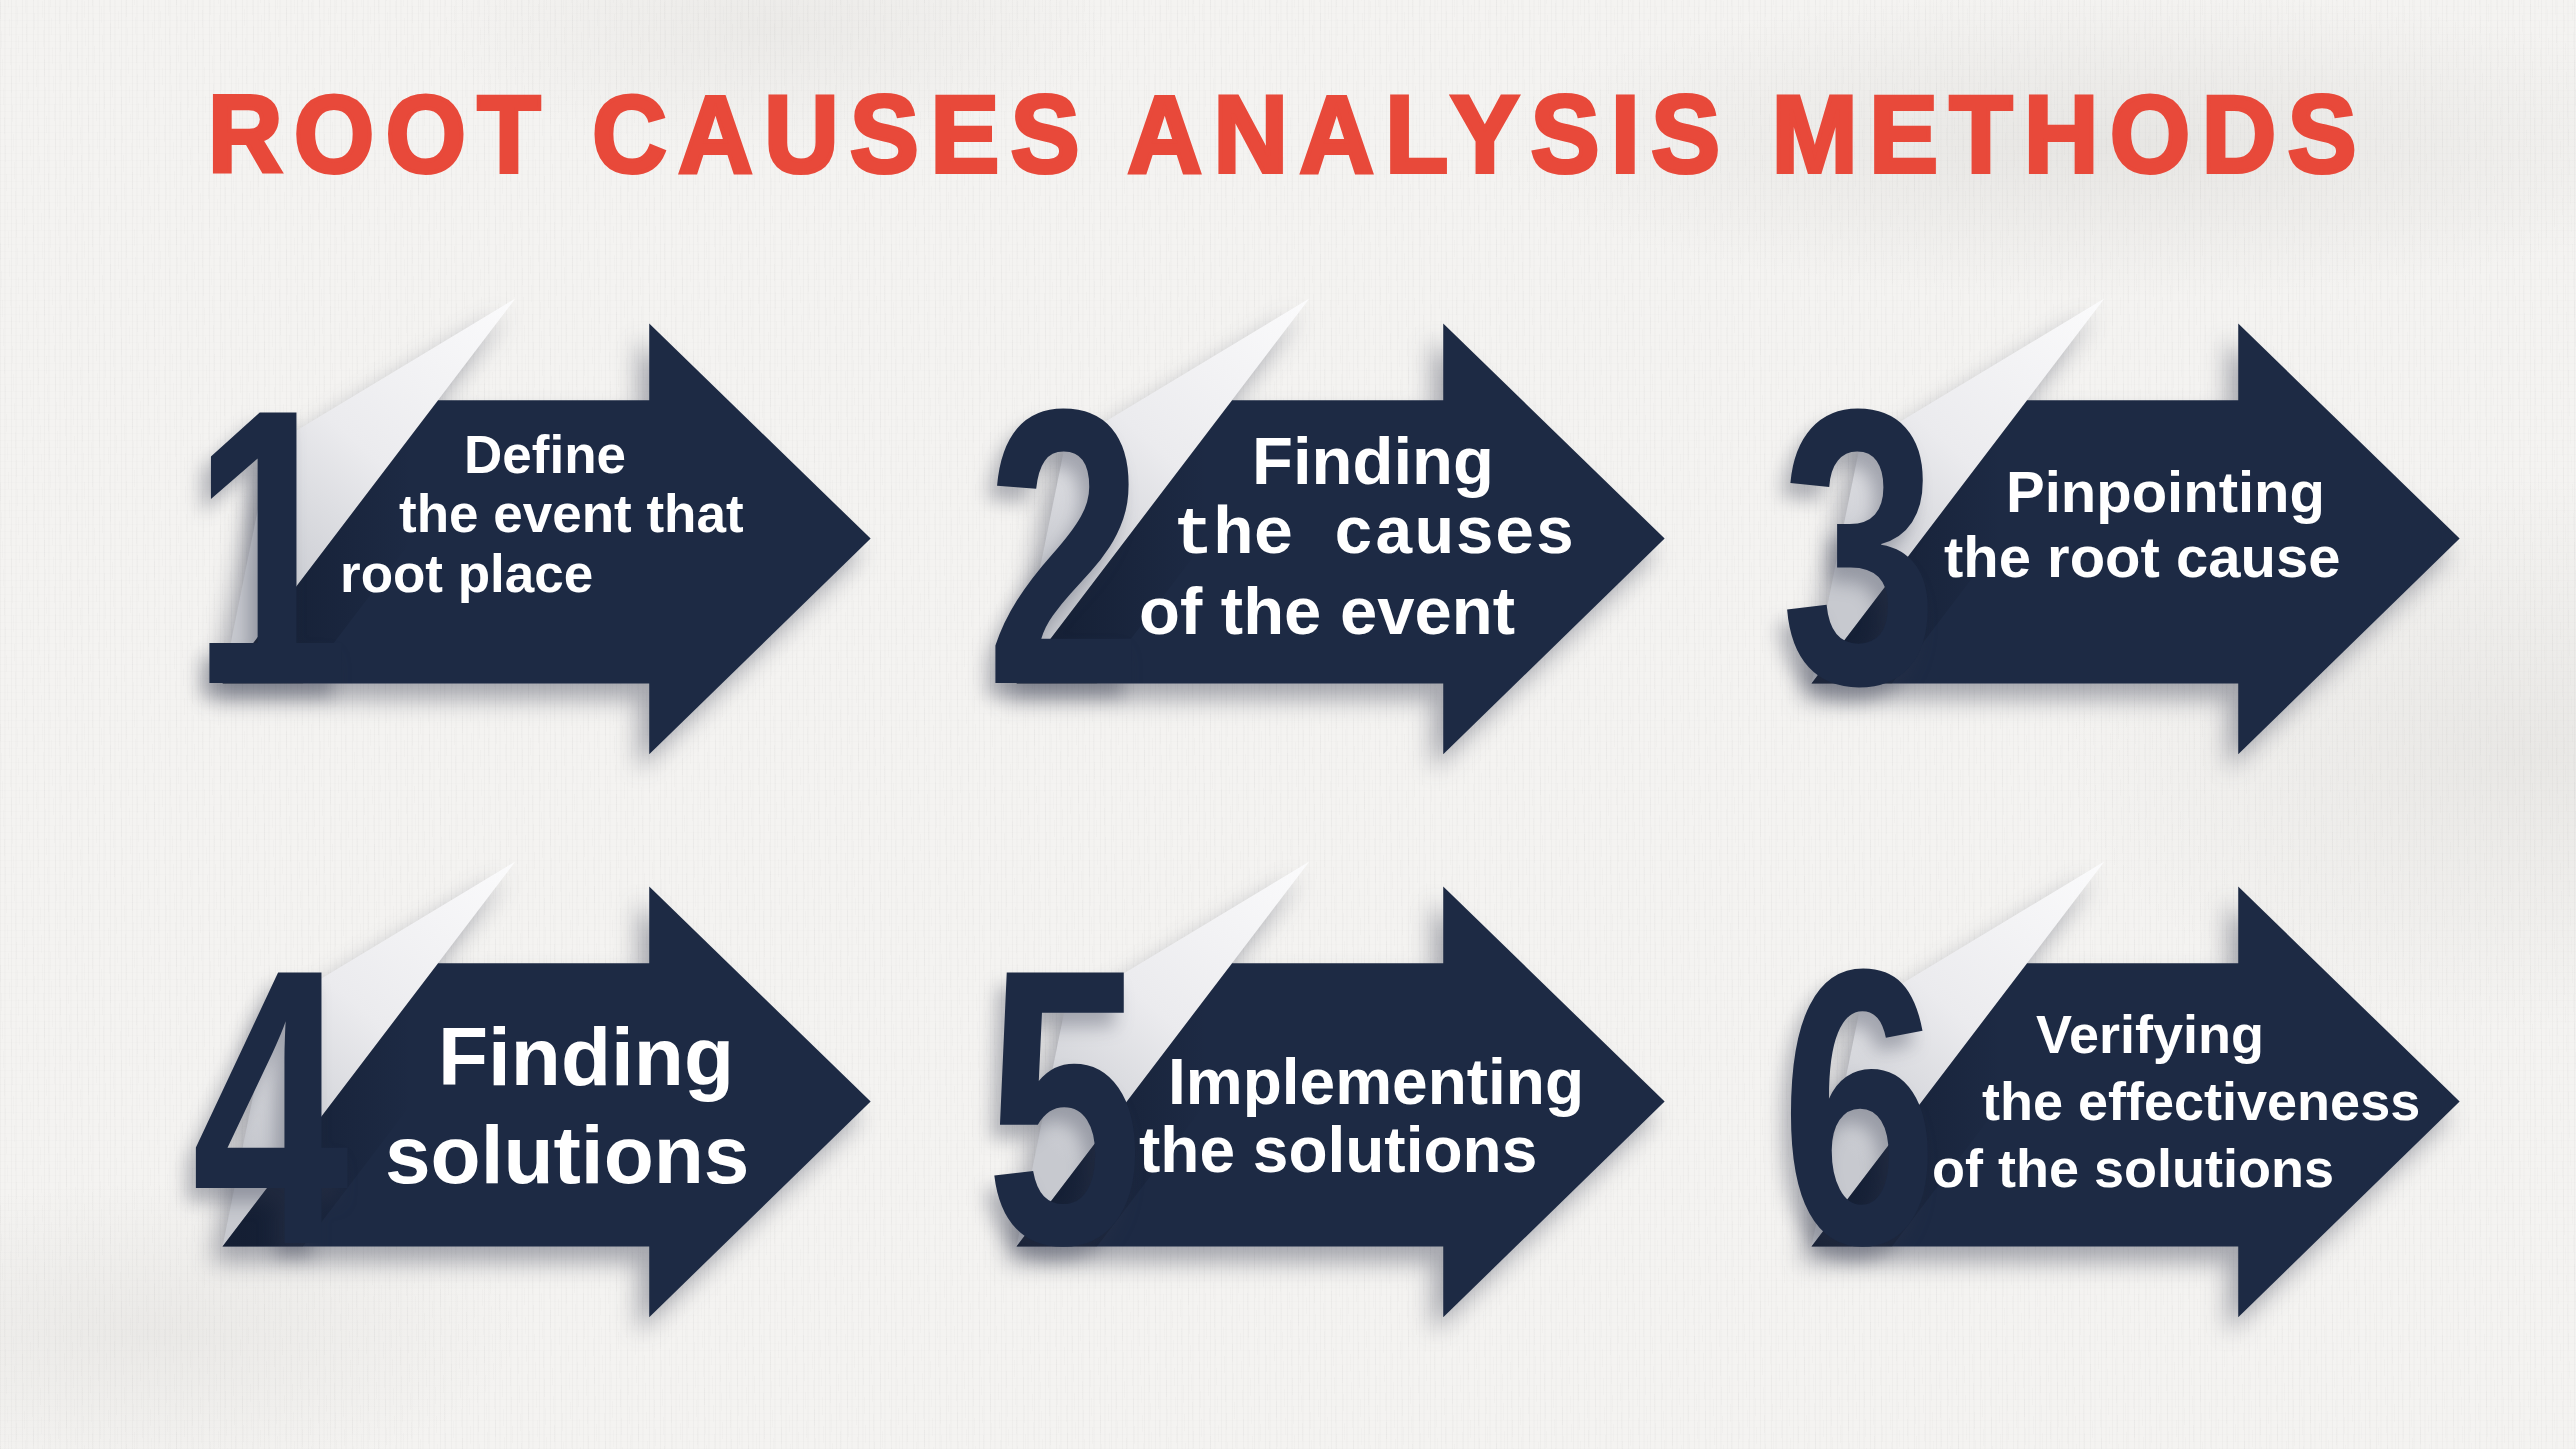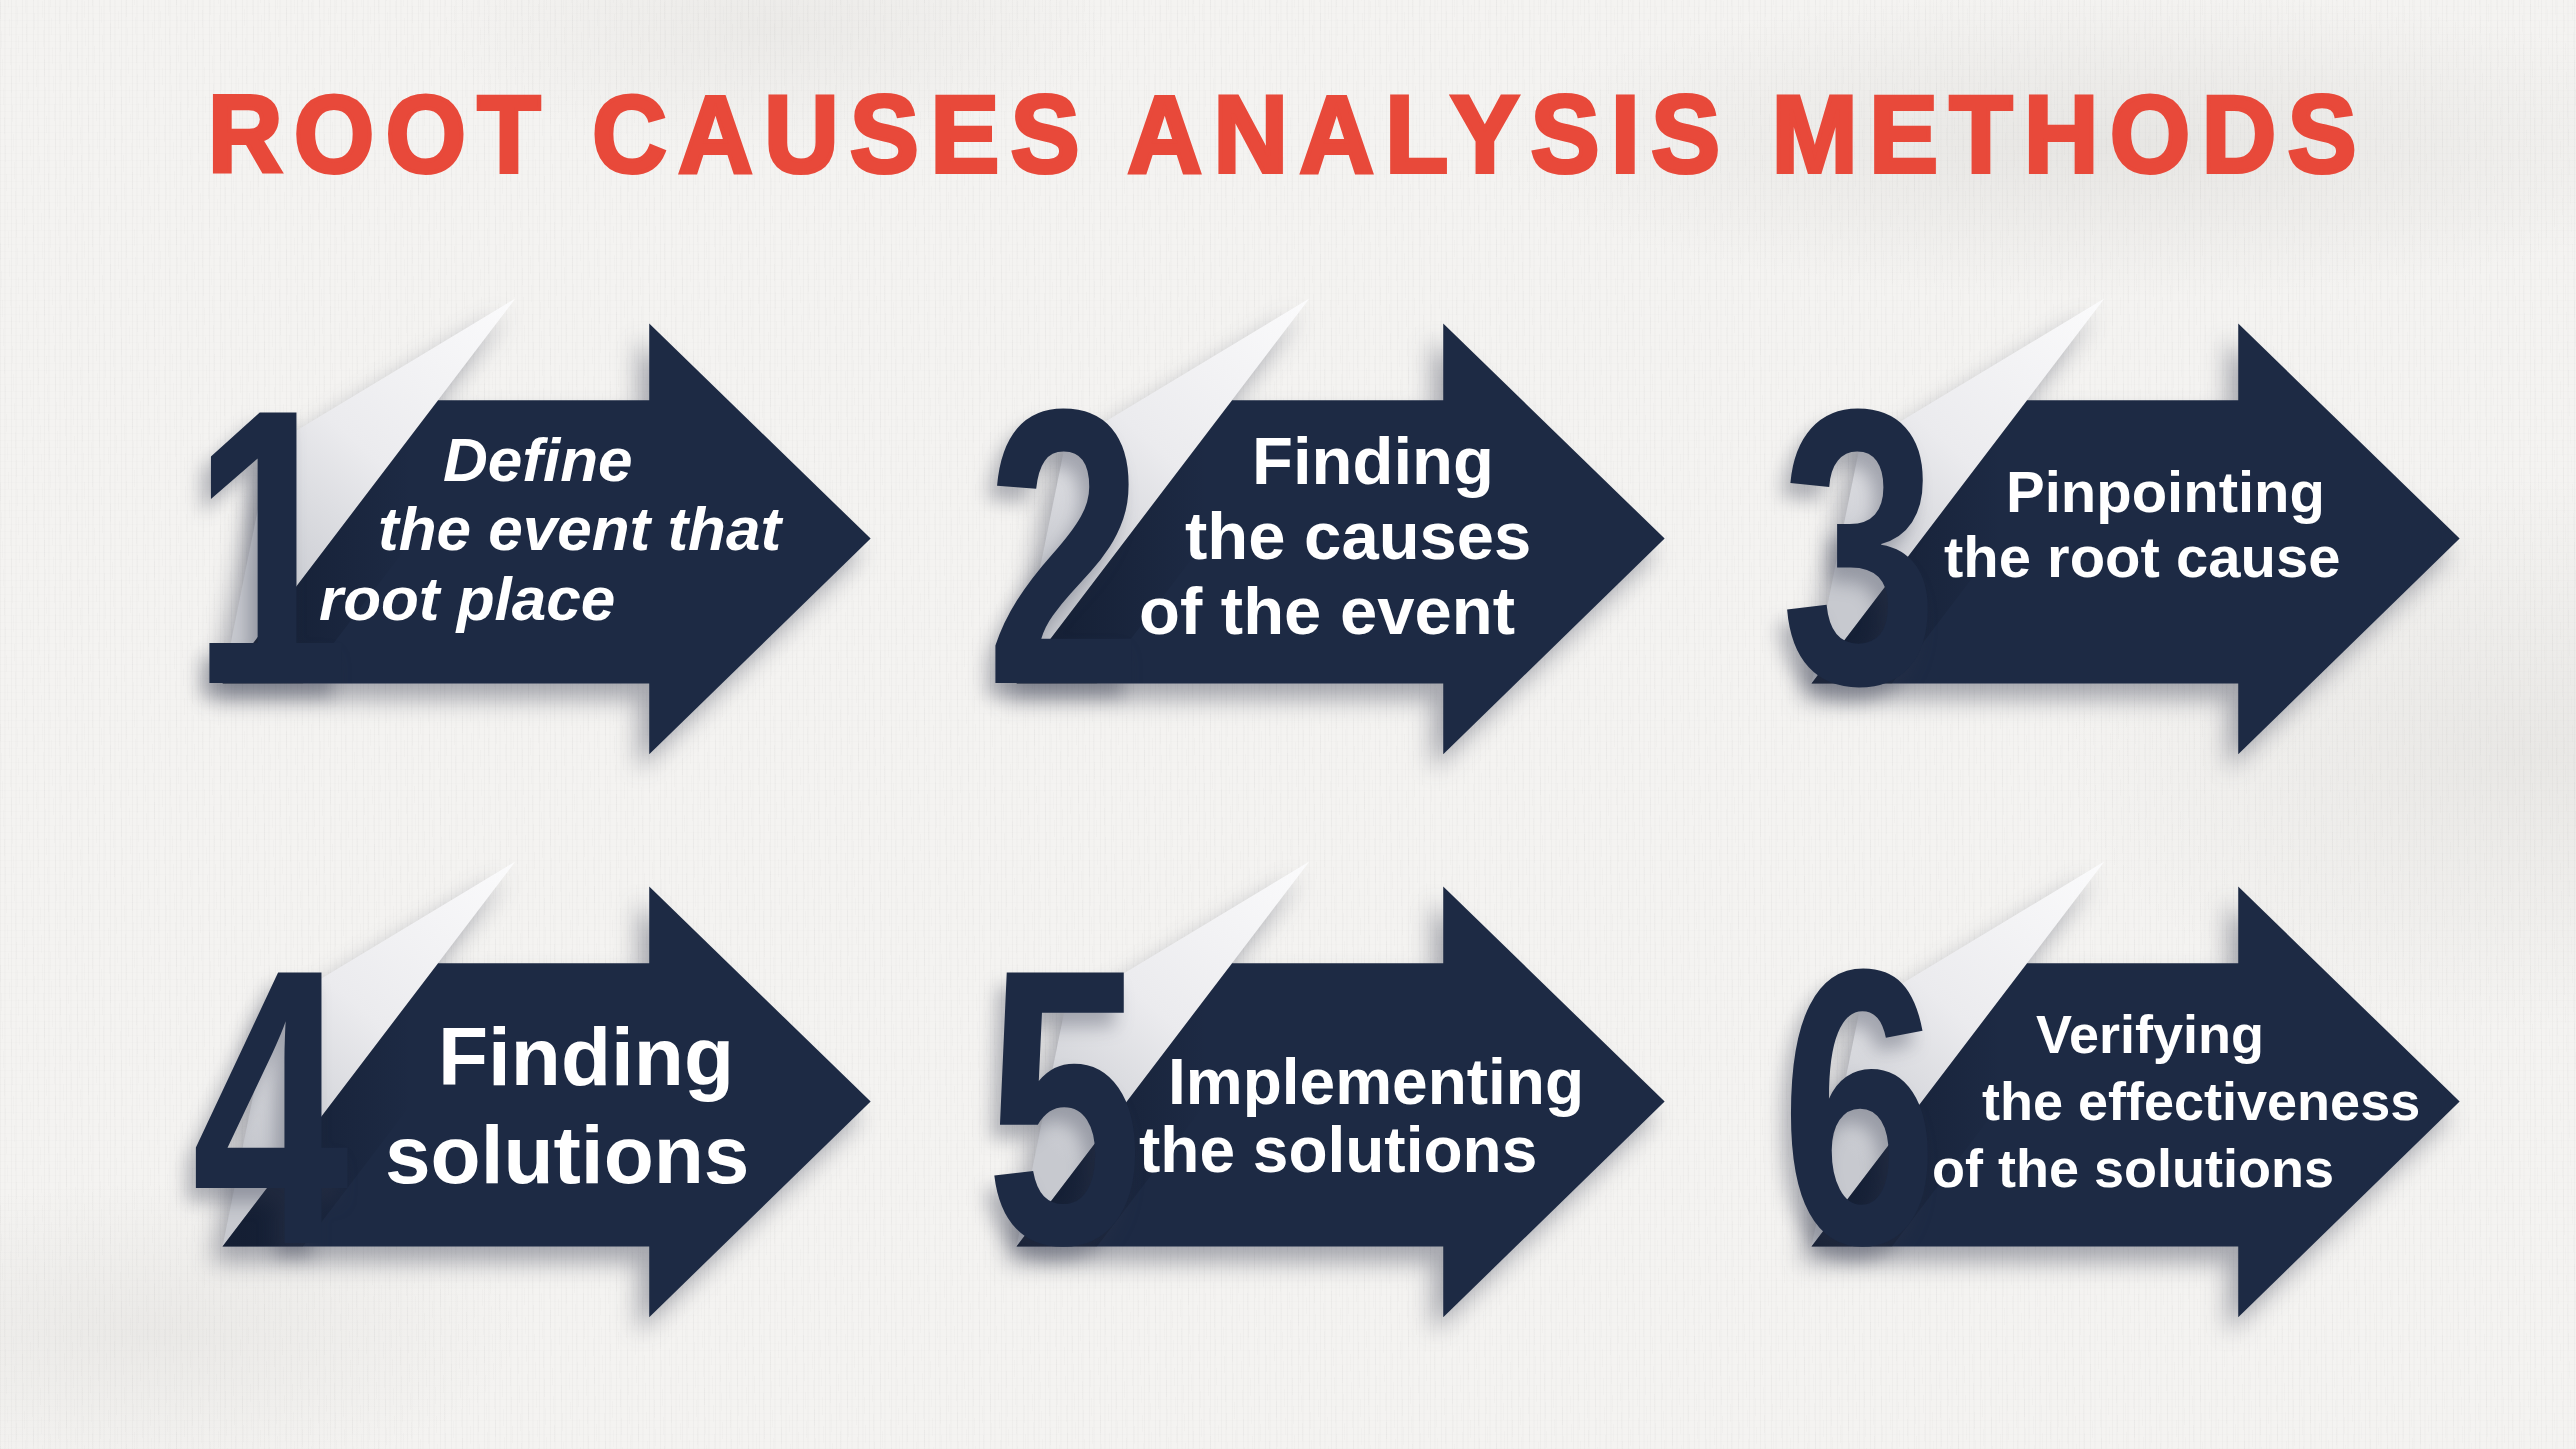--- a/index.html
+++ b/index.html
@@ -55,27 +55,27 @@
   .digit span{display:inline-block;transform:scaleX(0.72);transform-origin:50% 50%;}
   .row-top .digit{top:65px;}
   .row-bottom .digit{top:62px;}
 
   .step-text{
     position:absolute;color:#ffffff;font-weight:bold;
     line-height:1.12;white-space:nowrap;z-index:3;
   }
   .step-text .line{display:block;}
 
-  #step1 .step-text{left:319px;top:140px;font-size:62px;font-style:italic;}
+  #step1 .step-text{left:340px;top:140px;font-size:53px;}
   #step1 .line:nth-child(1){margin-left:124px;}
   #step1 .line:nth-child(2){margin-left:59px;}
 
   #step2 .step-text{left:345px;top:138px;font-size:67px;}
   #step2 .line:nth-child(1){margin-left:113px;}
-  #step2 .line:nth-child(2){margin-left:46px;}
+  #step2 .line:nth-child(2){margin-left:34px;font-family:Liberation Mono, monospace;}
 
   #step3 .step-text{left:355px;top:175px;font-size:58px;}
   #step3 .line:nth-child(1){margin-left:62px;}
 
   #step4 .step-text{left:385px;top:160px;font-size:82px;line-height:1.19;}
   #step4 .line:nth-child(1){margin-left:53px;}
 
   #step5 .step-text{left:345px;top:201px;font-size:64px;line-height:1.06;}
   #step5 .line:nth-child(1){margin-left:29px;}
 

